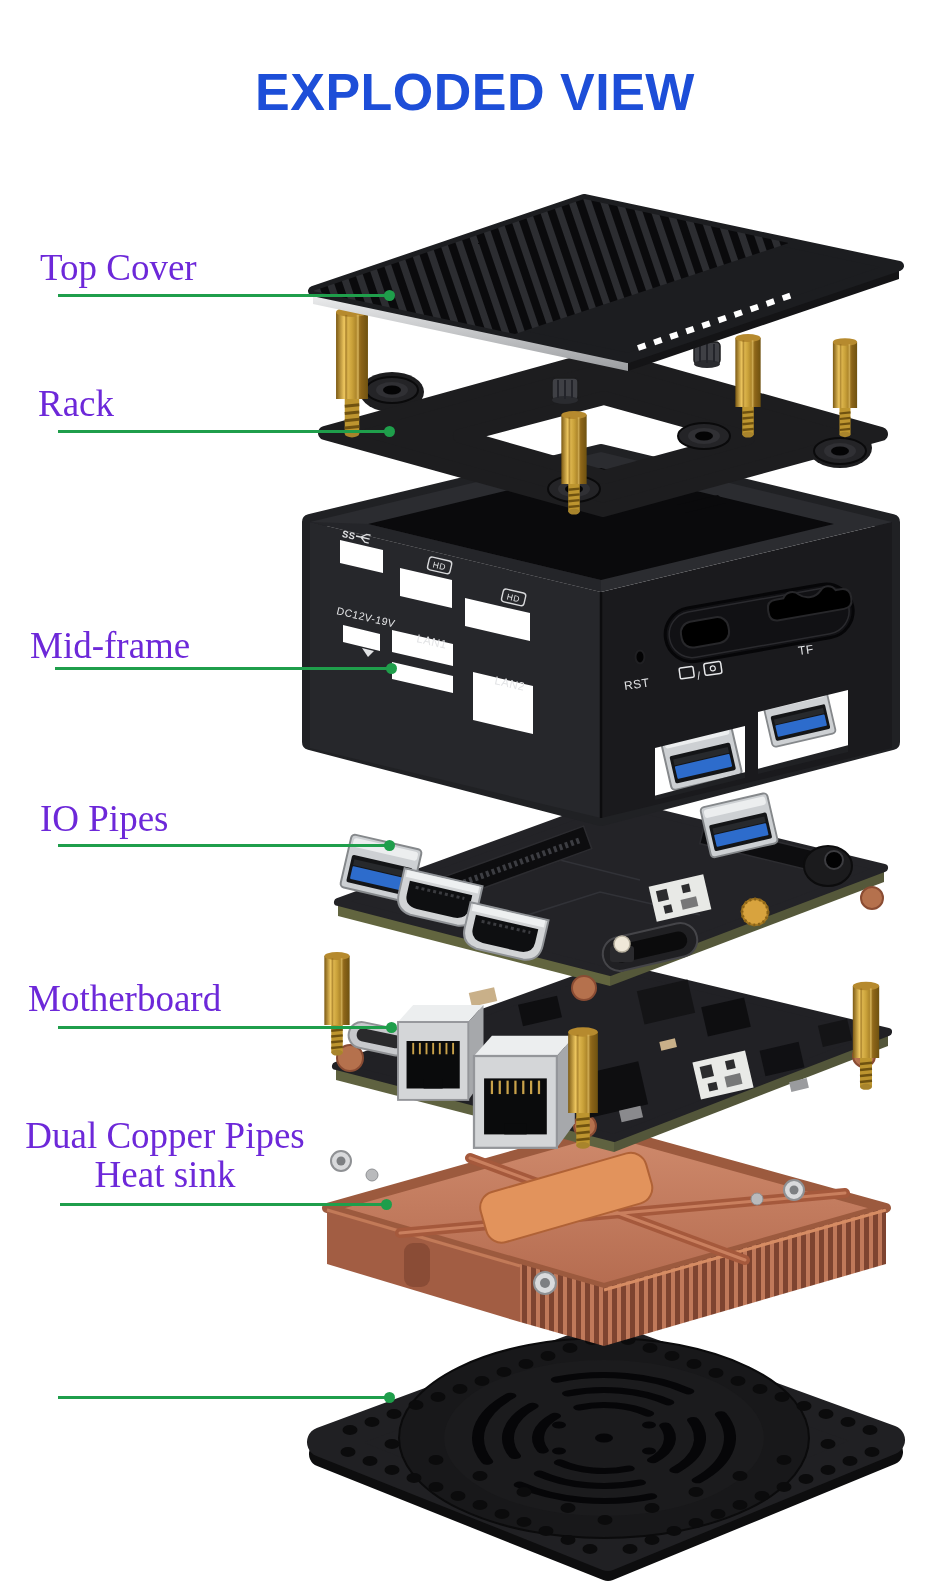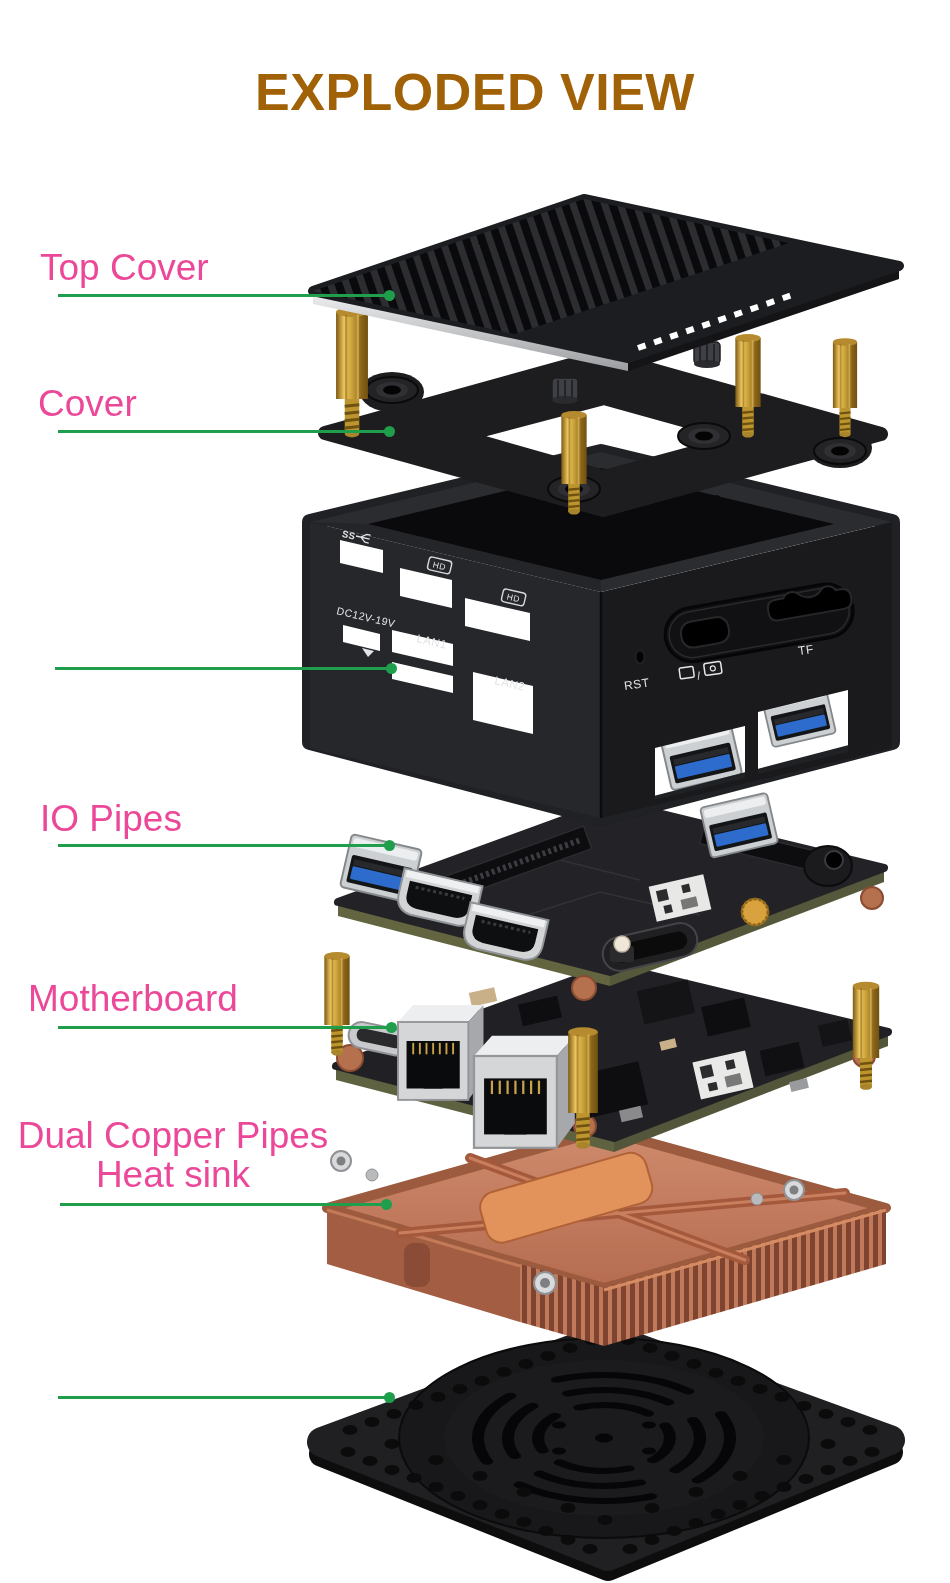--- a/index.html
+++ b/index.html
@@ -1,36 +1,36 @@
 <!DOCTYPE html>
 <html><head>
 <meta charset="utf-8">
 <style>
   html,body{margin:0;padding:0;background:#ffffff;}
   body{width:950px;height:1583px;position:relative;overflow:hidden;
        font-family:"Liberation Sans",sans-serif;}
   .stage{position:absolute;left:0;top:0;width:950px;height:1583px;}
   .title{position:absolute;top:62px;left:0;width:950px;text-align:center;
-         font-size:52px;font-weight:800;letter-spacing:.5px;color:#a16207;}
-  .part-label{position:absolute;font-size:37px;color:#ec4899;line-height:1.06;white-space:nowrap;}
+         font-size:52px;font-weight:800;letter-spacing:.5px;color:#1d4ed8;}
+  .part-label{position:absolute;font-size:37px;color:#6d28d9;line-height:1.06;white-space:nowrap;font-family:Liberation Serif, serif;}
   .part-label.center{white-space:normal;text-align:center;}
   .leader{position:absolute;height:3px;background:#1f9e4b;}
   .leader::after{content:"";position:absolute;right:-5px;top:-4px;width:11px;height:11px;
                  border-radius:50%;background:#1f9e4b;}
   #lbl-top-cover{left:40px;top:248px}
   #ldr-top-cover{left:58px;top:294px;width:332px}
   #lbl-rack{left:38px;top:384px}
   #ldr-rack{left:58px;top:430px;width:332px}
   #lbl-mid-frame{left:30px;top:626px}
   #ldr-mid-frame{left:55px;top:667px;width:337px}
   #lbl-io-board{left:40px;top:799px}
   #ldr-io-board{left:58px;top:844px;width:332px}
   #lbl-motherboard{left:28px;top:979px}
   #ldr-motherboard{left:58px;top:1026px;width:334px}
-  #lbl-heatsink{left:8px;top:1116px;width:330px}
+  #lbl-heatsink{left:0;top:1116px;width:330px}
   #ldr-heatsink{left:60px;top:1203px;width:327px}
   #lbl-bottom-cover{left:30px;top:1344px;word-spacing:10px}
   #ldr-bottom-cover{left:58px;top:1396px;width:332px}
   svg{font-family:"Liberation Sans",sans-serif;}
   svg text{fill:#e3e4e6;letter-spacing:.5px;}
 </style>
 </head>
 <body>
 
 <div class="stage">
@@ -409,23 +409,24 @@
   <polygon points="313,291 584,199 789,243 515,334" fill="url(#coverP)"></polygon>
   <line x1="638" y1="348" x2="798" y2="293" stroke="#ffffff" stroke-width="6" stroke-dasharray="8 9"></line>
 </g>
 </svg>
 
 <div class="title">EXPLODED VIEW</div>
 
 <div class="part-label" id="lbl-top-cover">Top Cover</div>
 <div class="leader" id="ldr-top-cover"></div>
 
-<div class="part-label" id="lbl-rack">Cover</div>
+<div class="part-label" id="lbl-rack">Rack</div>
 <div class="leader" id="ldr-rack"></div>
 
+<div class="part-label" id="lbl-mid-frame">Mid-frame</div>
 <div class="leader" id="ldr-mid-frame"></div>
 
 <div class="part-label" id="lbl-io-board">IO Pipes</div>
 <div class="leader" id="ldr-io-board"></div>
 
 <div class="part-label" id="lbl-motherboard">Motherboard</div>
 <div class="leader" id="ldr-motherboard"></div>
 
 <div class="part-label center" id="lbl-heatsink">
   <span>Dual Copper Pipes</span><br>

